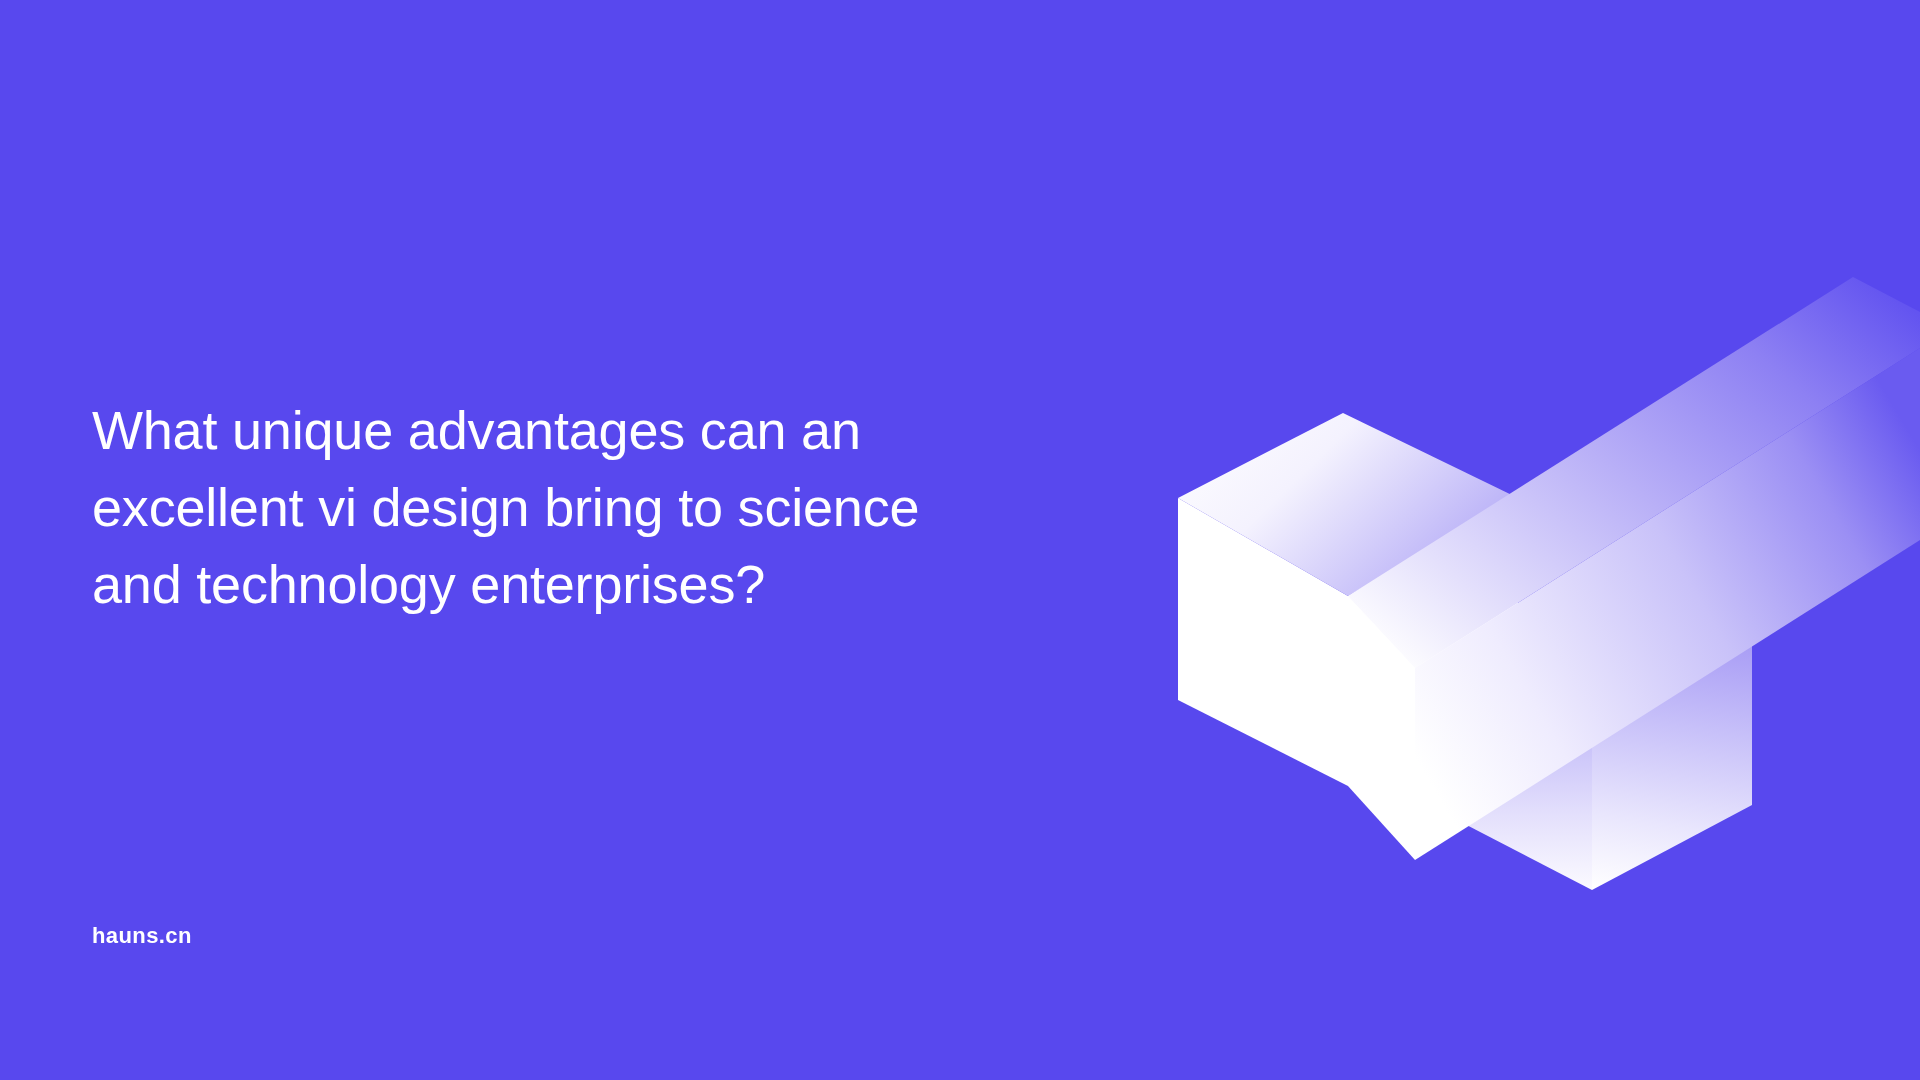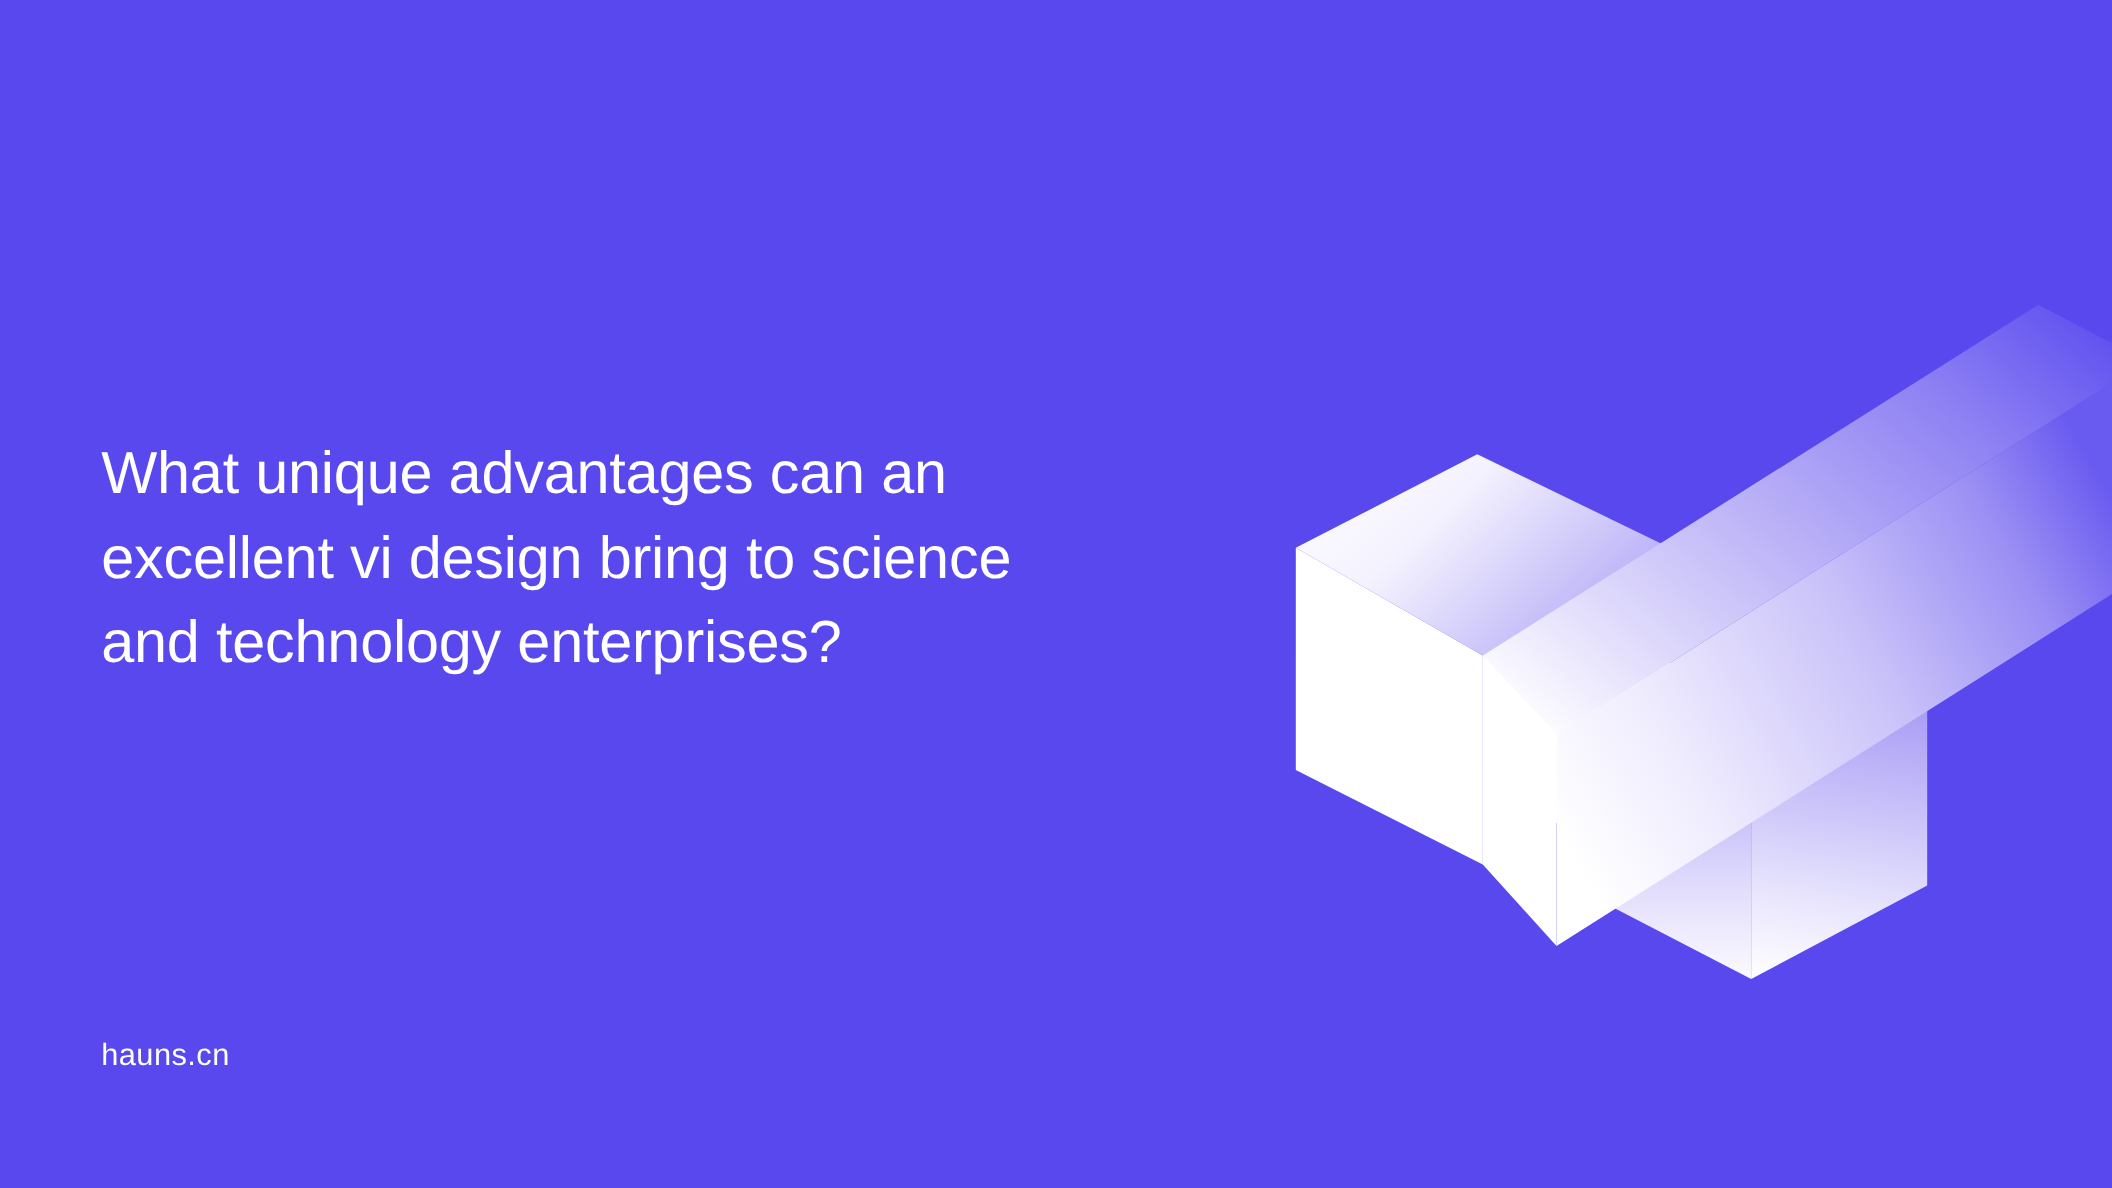--- a/index.html
+++ b/index.html
@@ -37,26 +37,25 @@
     line-height:77px;
     font-weight:500;
     letter-spacing:-0.2px;
     white-space:pre-line;
   }
   .footer-link{
     position:absolute;
     left:0;
     top:925px;
     color:#ffffff;
-    font-size:28px;
-    font-weight:400;
+    font-size:22px;
+    font-weight:700;
     letter-spacing:0.4px;
     line-height:1;
     text-decoration:none;
-    margin-top:20px;
   }
 
   
   .art{
     position:absolute;
     left:0;top:0;
     width:1920px;height:1080px;
     pointer-events:none;
   }
   .art svg{display:block;width:1920px;height:1080px;}

